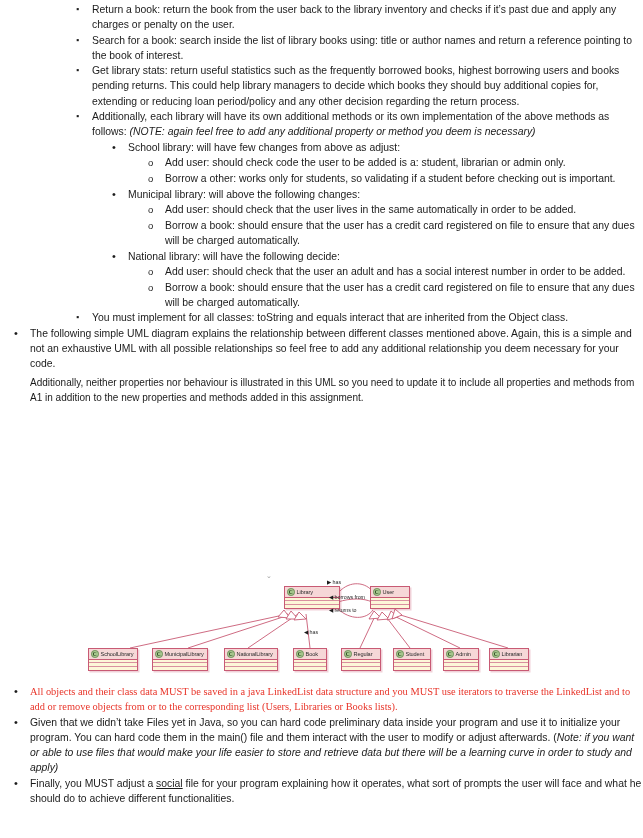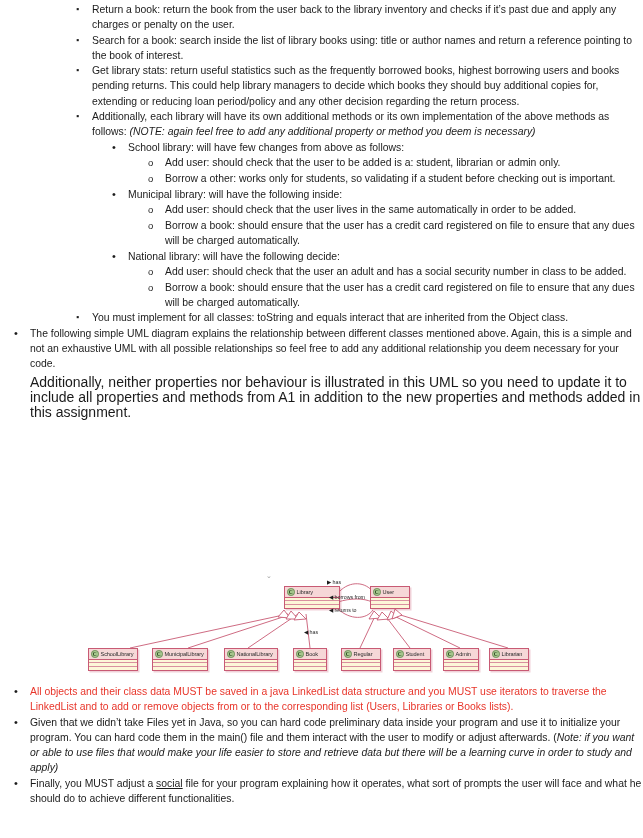--- a/index.html
+++ b/index.html
@@ -46,26 +46,26 @@
 
   
   .L3 > li.item { padding-left: 16px; margin-left: 36px; }
   .L3 > li.item > .bullet { font-size: 11px; line-height: 14.6px; }
 
   
   .L4 > li.item { padding-left: 17px; margin-left: 36px; }
   .L4 > li.item > .bullet { font-size: 9.5px; line-height: 15.2px; }
 
   .it { font-style: italic; }
-  .red { color: #e8352a; }
+  .red { color: #e8352a; font-family: Liberation Serif, serif; }
   .redbul > .bullet { color: #f0b0ab; font-size: 9px; }
   .ul-u { text-decoration: underline; }
 
   .blk-top { position:absolute; left:0; top:2px; width:643px; }
-  .para { font-size:14px; line-height:15.1px; }
+  .para { font-size:10px; line-height:15.1px; }
 
   
   .uml {
     position: absolute;
     left: 88px; top: 580px;
     width: 470px; height: 100px;
   }
   .uml svg { position:absolute; left:0; top:0; }
 
   .node {
@@ -150,38 +150,38 @@
 
       <li class="item">
         <span class="bullet">▪</span>
         <span class="txt"><span>Additionally, each library will have its own additional methods or its own implementation of the above methods as follows: </span><span class="it">(NOTE: again feel free to add any additional property or method you deem is necessary)</span></span>
       </li>
     </ul>
 
     <ul class="lvl L3" style="margin-left:0;">
       <li class="item" style="margin-left:112px;padding-left:16px;">
         <span class="bullet">•</span>
-        <span class="txt">School library: will have few changes from above as follows:</span>
+        <span class="txt">School library: will have few changes from above as adjust:</span>
       </li>
     </ul>
     <ul class="lvl L4" style="margin-left:0;">
       <li class="item" style="margin-left:148px;padding-left:17px;">
         <span class="bullet">o</span>
-        <span class="txt">Add user: should check that the user to be added is a: student, librarian or admin only.</span>
+        <span class="txt">Add user: should check code the user to be added is a: student, librarian or admin only.</span>
       </li>
       <li class="item" style="margin-left:148px;padding-left:17px;">
         <span class="bullet">o</span>
         <span class="txt">Borrow a other: works only for students, so validating if a student before checking out is important.</span>
       </li>
     </ul>
 
     <ul class="lvl L3" style="margin-left:0;">
       <li class="item" style="margin-left:112px;padding-left:16px;">
         <span class="bullet">•</span>
-        <span class="txt">Municipal library: will have the following inside:</span>
+        <span class="txt">Municipal library: will above the following changes:</span>
       </li>
     </ul>
     <ul class="lvl L4" style="margin-left:0;">
       <li class="item" style="margin-left:148px;padding-left:17px;">
         <span class="bullet">o</span>
         <span class="txt">Add user: should check that the user lives in the same automatically in order to be added.</span>
       </li>
       <li class="item" style="margin-left:148px;padding-left:17px;">
         <span class="bullet">o</span>
         <span class="txt">Borrow a book: should ensure that the user has a credit card registered on file to ensure that any dues will be charged automatically.</span>
@@ -190,21 +190,21 @@
 
     <ul class="lvl L3" style="margin-left:0;">
       <li class="item" style="margin-left:112px;padding-left:16px;">
         <span class="bullet">•</span>
         <span class="txt">National library: will have the following decide:</span>
       </li>
     </ul>
     <ul class="lvl L4" style="margin-left:0;">
       <li class="item" style="margin-left:148px;padding-left:17px;">
         <span class="bullet">o</span>
-        <span class="txt">Add user: should check that the user an adult and has a social security number in class to be added.</span>
+        <span class="txt">Add user: should check that the user an adult and has a social interest number in order to be added.</span>
       </li>
       <li class="item" style="margin-left:148px;padding-left:17px;">
         <span class="bullet">o</span>
         <span class="txt">Borrow a book: should ensure that the user has a credit card registered on file to ensure that any dues will be charged automatically.</span>
       </li>
     </ul>
 
     <ul class="lvl L2">
       <li class="item">
         <span class="bullet">▪</span>

